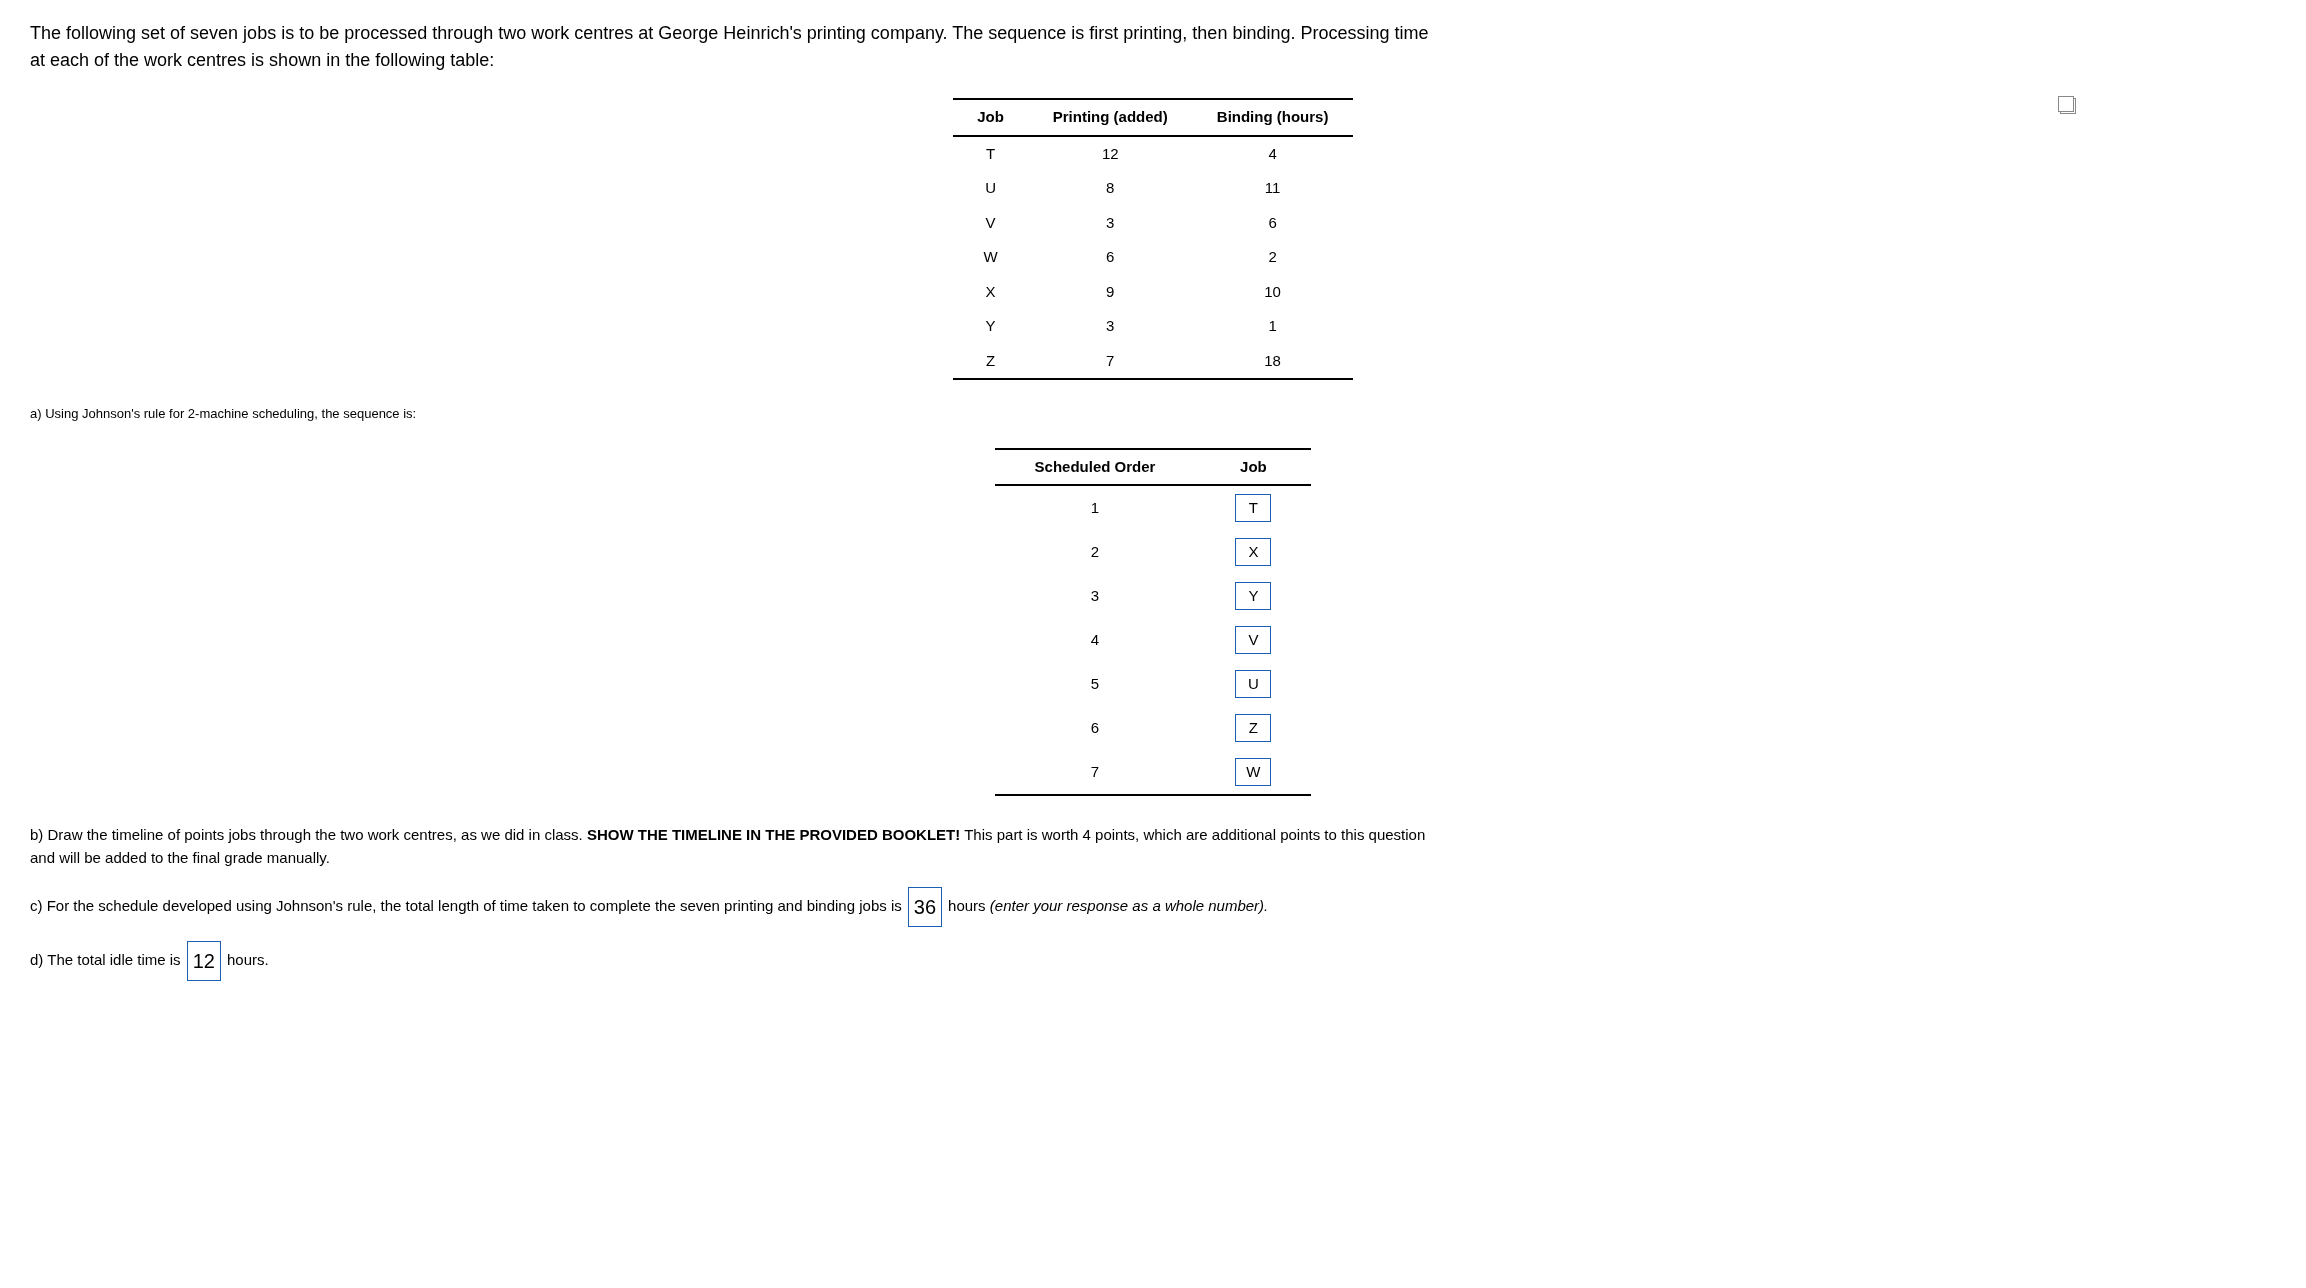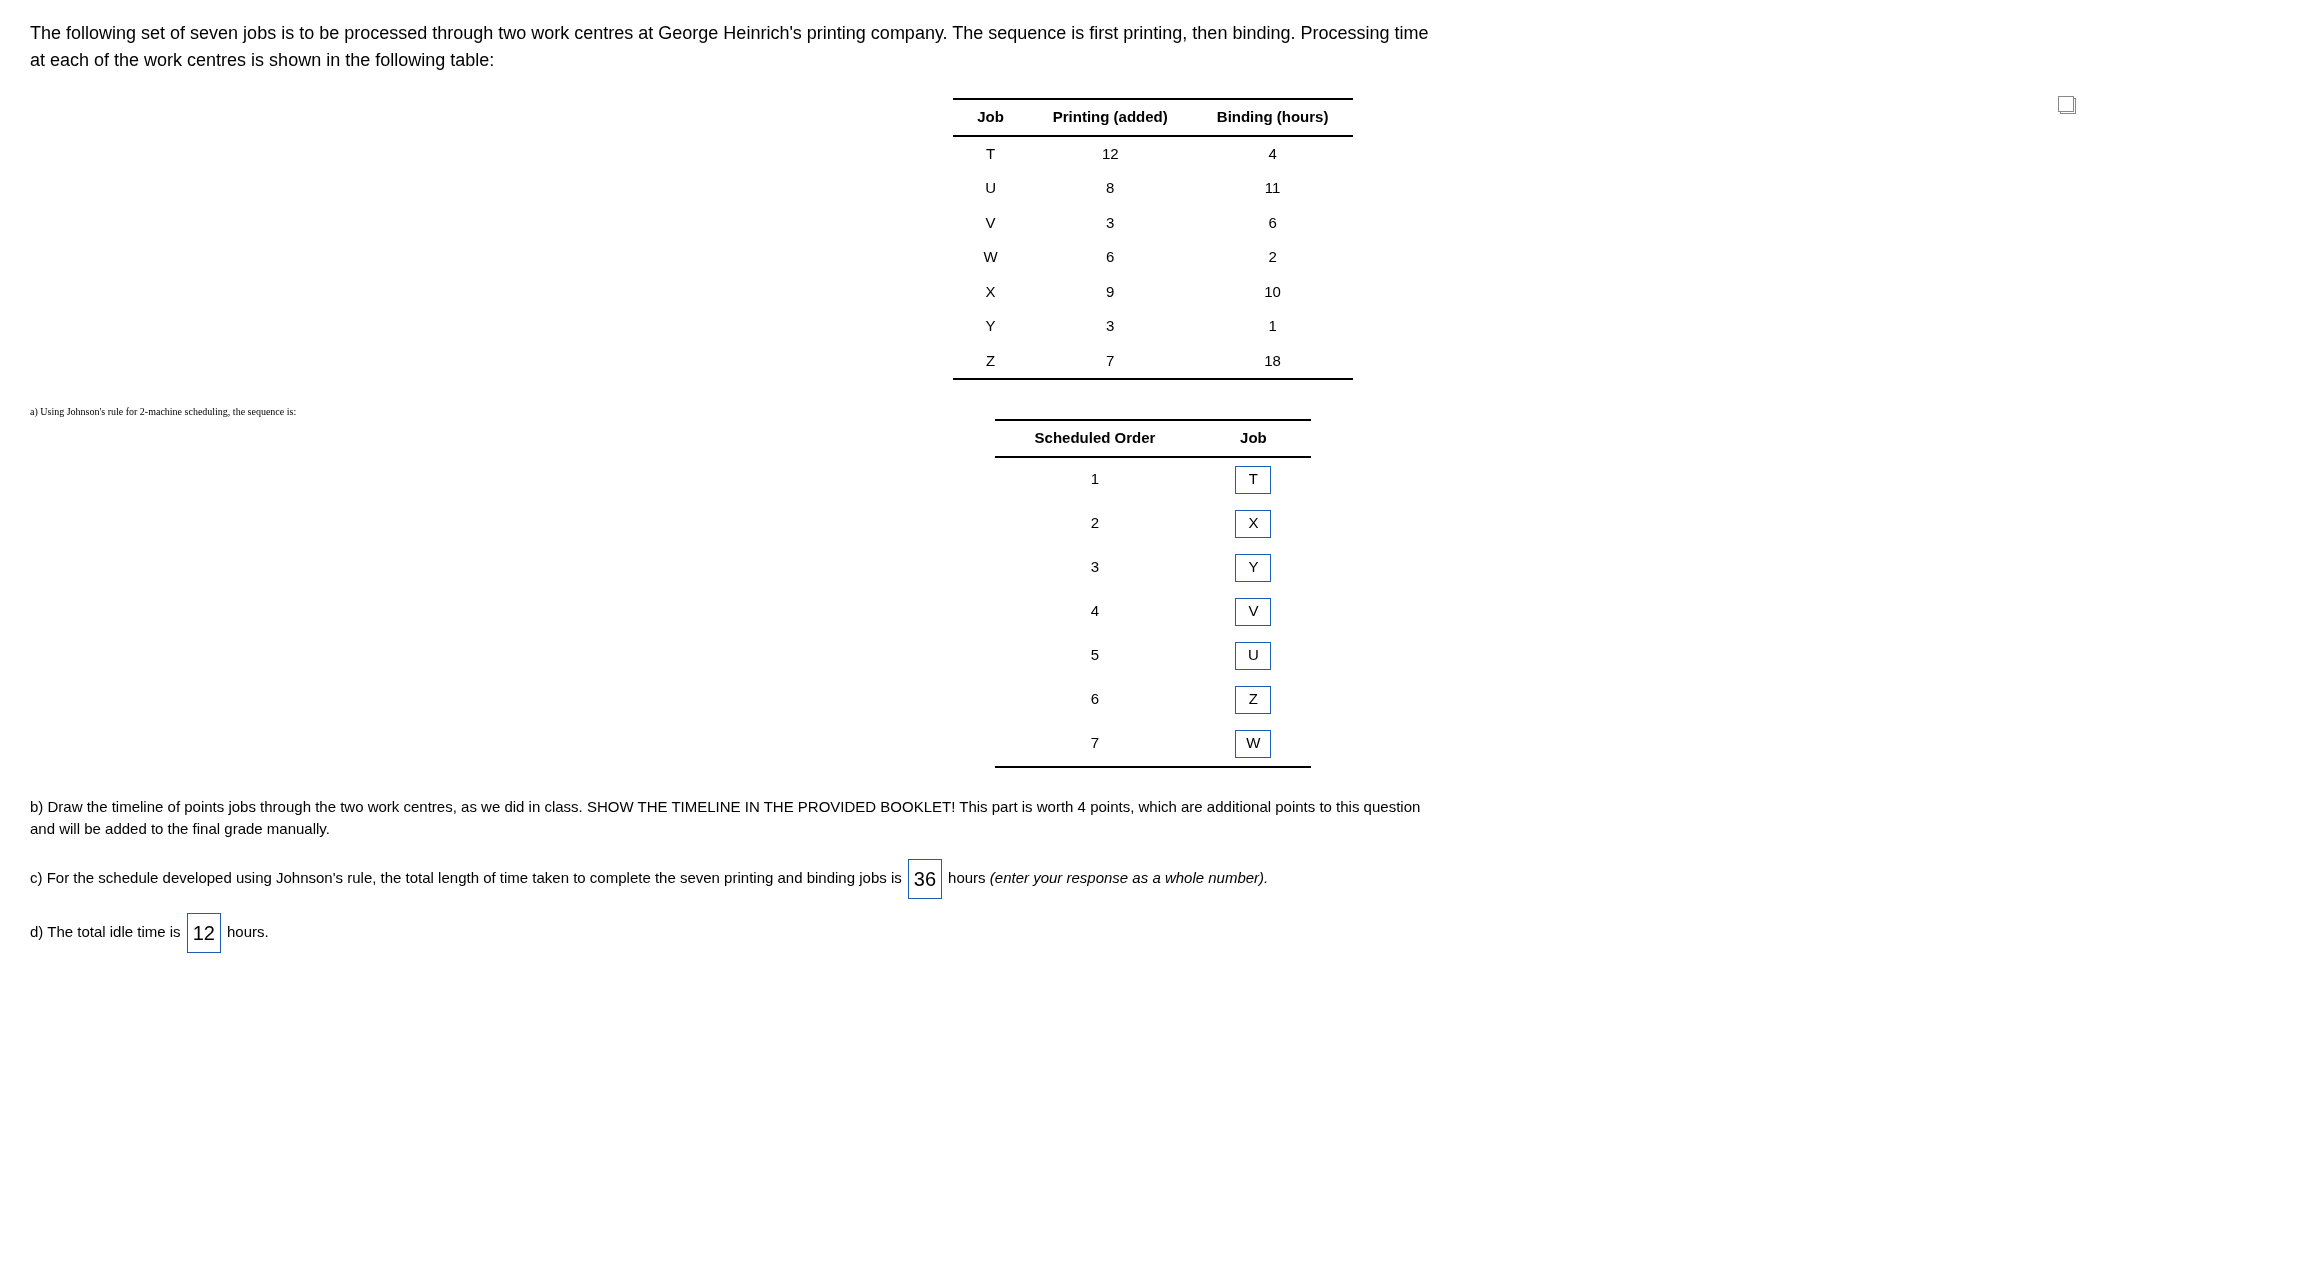--- a/index.html
+++ b/index.html
@@ -69,23 +69,22 @@
 
     .data-table thead th {
       font-weight: bold;
     }
 
     .data-table tbody tr:last-child {
       border-bottom: 2px solid #000;
     }
 
     .section-label {
-      margin-bottom: 0;
-      font-size: 10px;
-      font-family: Liberation Serif, serif;
+      margin-bottom: 24px;
+      font-size: 13px;
     }
 
     .schedule-container {
       display: flex;
       justify-content: center;
       margin-bottom: 28px;
     }
 
     .schedule-table {
       border-collapse: collapse;
@@ -149,21 +148,21 @@
       font-size: 20px;
       vertical-align: middle;
       margin: 0 2px;
     }
 
     em {
       font-style: italic;
     }
 
     strong {
-      font-weight: normal;
+      font-weight: bold;
     }
   </style>
 </head>
 <body>
 
 <p class="intro-text">The following set of seven jobs is to be processed through two work centres at George Heinrich's printing company. The sequence is first printing, then binding. Processing time at each of the work centres is shown in the following table:</p>
 
 <div class="table-container">
   <div class="copy-icon"></div>
   <table class="data-table">

